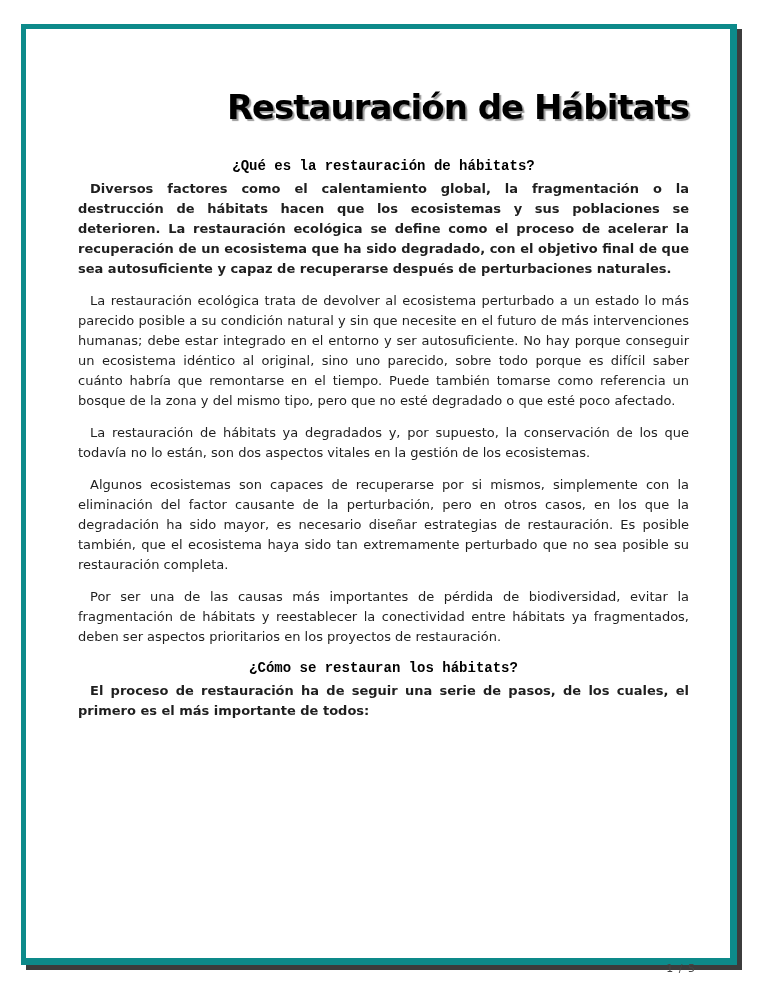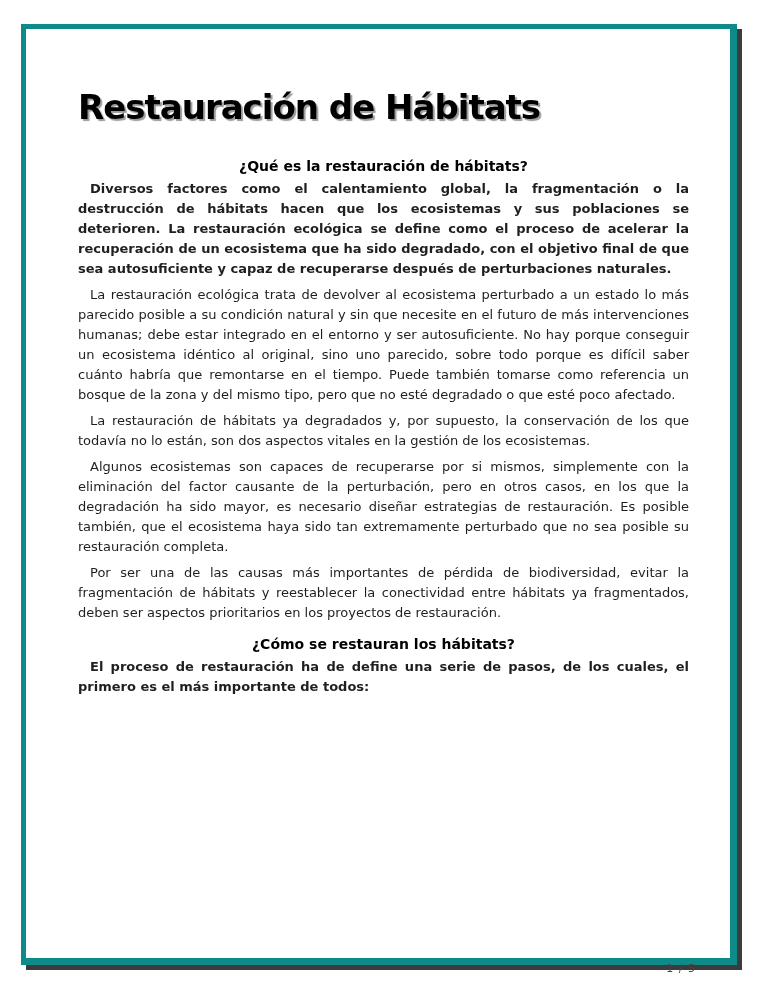--- a/index.html
+++ b/index.html
@@ -34,45 +34,46 @@
 
   .content {
     position: relative;
     width: 100%;
     height: 100%;
     padding: 0 41px 0 52px;
   }
 
   .doc-title {
     margin-top: 58px;
-    text-align: left;
+    text-align: right;
     font-size: 34px;
     line-height: 40px;
     font-weight: 800;
     letter-spacing: -1px;
     color: #000000;
     text-shadow: 2px 2px 1px #9a9a9a;
   }
 
   .section-heading {
     margin-top: 30px;
     text-align: center;
     font-size: 14px;
     line-height: 18px;
     font-weight: bold;
     color: #000000;
+    font-family: Liberation Mono, monospace;
   }
 
   .section-heading.second {
     margin-top: 12px;
     text-align: center;
   }
 
   p.body-par {
-    margin-top: 0;
+    margin-top: 12px;
     margin-bottom: 6px;
     font-size: 13px;
     line-height: 20px;
     color: #1f1f1f;
     text-align: justify;
     text-indent: 12px;
   }
 
   p.body-par.first-after-heading {
     margin-top: 4px;
@@ -114,21 +115,21 @@
       <p class="body-par">La restauración ecológica trata de devolver al ecosistema perturbado a un estado lo más parecido posible a su condición natural y sin que necesite en el futuro de más intervenciones humanas; debe estar integrado en el entorno y ser autosuficiente.  No hay porque conseguir un ecosistema idéntico al original, sino uno parecido, sobre todo porque es difícil saber cuánto habría que remontarse en el tiempo. Puede también tomarse como referencia un bosque de la zona y del mismo tipo, pero que no esté degradado o que esté poco afectado.</p>
 
       <p class="body-par">La restauración de hábitats ya degradados y, por supuesto, la conservación de los que todavía no lo están, son dos aspectos vitales en la gestión de los ecosistemas.</p>
 
       <p class="body-par">Algunos ecosistemas son capaces de recuperarse por si mismos, simplemente con la eliminación del factor causante de la perturbación, pero en otros casos, en los que la degradación ha sido mayor, es necesario diseñar estrategias de restauración. Es posible también, que el ecosistema haya sido tan extremamente perturbado que no sea posible su restauración completa.</p>
 
       <p class="body-par">Por ser una de las causas más importantes de pérdida de biodiversidad, evitar la fragmentación de hábitats y reestablecer la conectividad entre hábitats ya fragmentados, deben ser aspectos prioritarios en los proyectos de restauración.</p>
 
       <h2 class="section-heading second">¿Cómo se restauran los hábitats?</h2>
 
-      <p class="body-par first-after-heading">El proceso de restauración ha de define una serie de pasos, de los cuales, el primero es el más importante de todos:</p>
+      <p class="body-par first-after-heading">El proceso de restauración ha de seguir una serie de pasos, de los cuales, el primero es el más importante de todos:</p>
 
 
 
       <div class="page-number">1 / 5</div>
 
     </div>
   </div>
 </div>
 
 </body></html>

